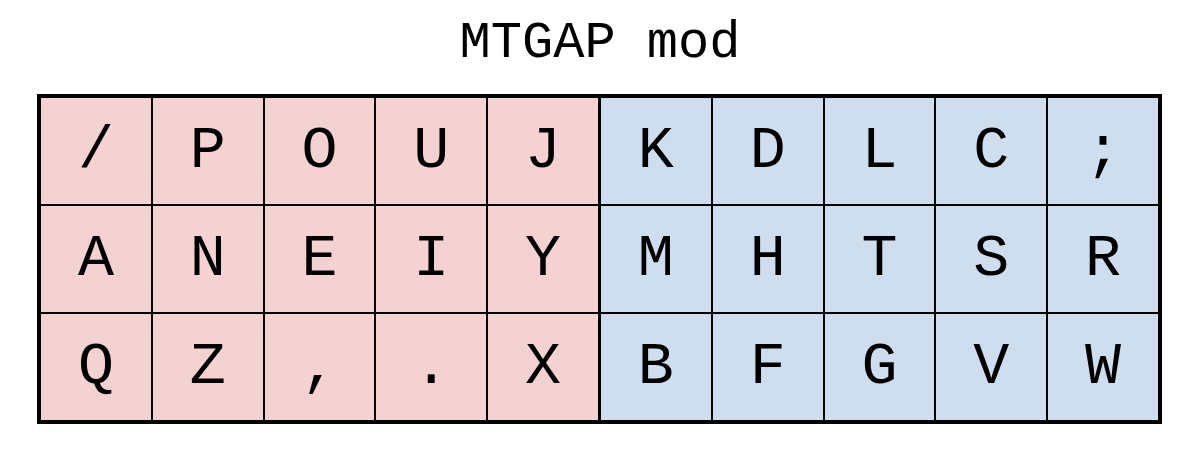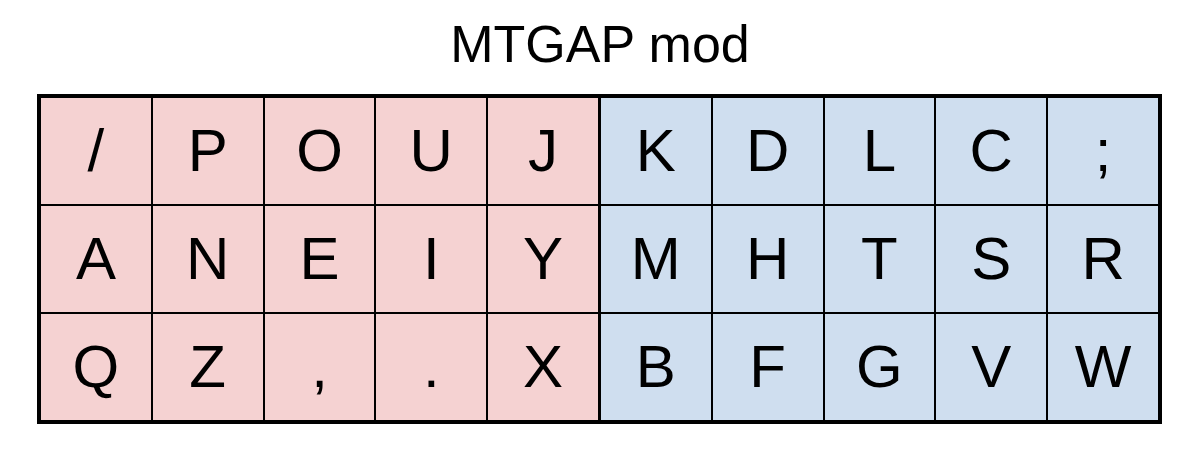--- a/index.html
+++ b/index.html
@@ -13,20 +13,21 @@
     overflow: hidden;
     font-family: "Liberation Sans", sans-serif;
     color: #000000;
   }
 
   .page {
     position: relative;
     width: 1200px;
     height: 461px;
     background: #ffffff;
+    font-family: Liberation Mono, monospace;
   }
 
   .layout-title {
     position: absolute;
     left: 0;
     top: 14px;
     width: 1200px;
     text-align: center;
     font-size: 52px;
     line-height: 60px;

